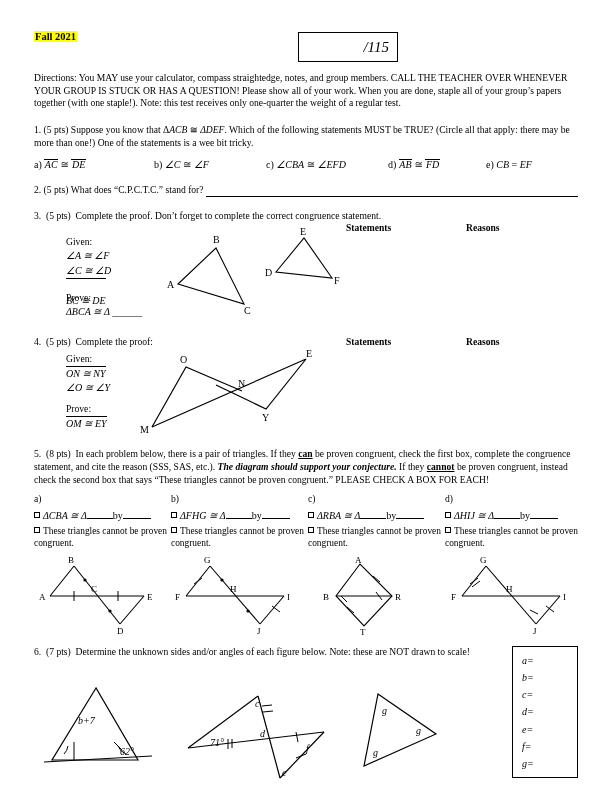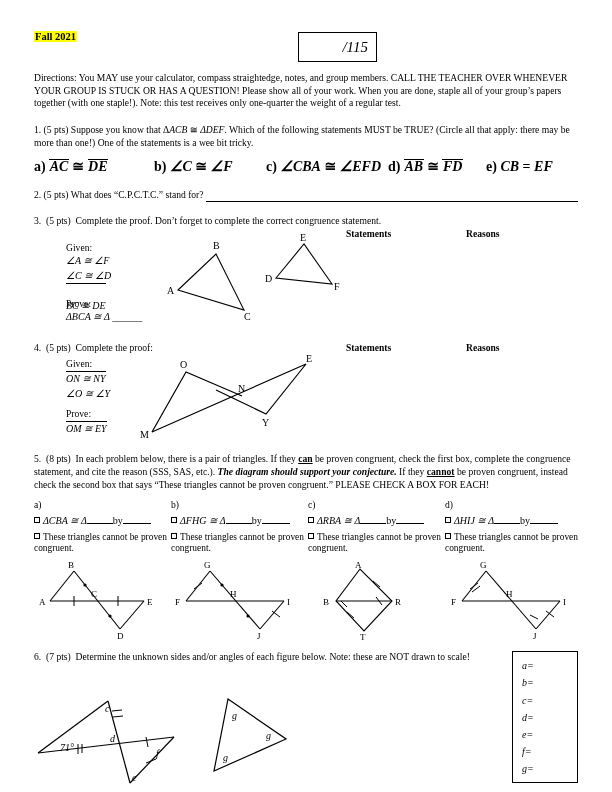--- a/index.html
+++ b/index.html
@@ -13,42 +13,42 @@
     overflow:hidden;
   }
   .page { position:absolute; left:0; top:0; width:612px; height:792px; padding:26px 34px 0 34px; }
 
   
   .header { display:flex; align-items:flex-start; }
   .hdr-left { width:250px; }
   .title { font-weight:bold; font-size:11.5px; line-height:1.25; letter-spacing:-0.1px; }
   .term { font-weight:bold; font-size:10.5px; background:#ffff00; display:inline-block; margin-top:2px; padding:0 1px; }
   .score-box {
-    width:79px; height:30px; border:1.2px solid #000;
+    width:100px; height:30px; border:1.2px solid #000;
     margin-left:14px; margin-top:6px;
     display:flex; align-items:center; justify-content:flex-end;
     font-size:15px; font-style:italic; padding-right:8px; font-family:"Liberation Serif", serif;
   }
   .hdr-right { margin-left:auto; width:170px; font-size:9.5px; padding-top:1px; }
   .hdr-line { display:flex; align-items:flex-end; margin-bottom:7px; white-space:nowrap; }
   .ul { border-bottom:1px solid #000; display:inline-block; height:11px; }
   .ul-w1 { width:122px; }
   .ul-w2 { width:22px; }
   .ul-w3 { width:20px; }
   .ul-w4 { width:63px; }
 
   
   .directions { font-size:9.6px; line-height:1.32; margin-top:10px; text-align:left; }
 
   
   .q { font-size:9.6px; line-height:1.33; }
   .q1 { margin-top:14px; }
   .mi { font-style:italic; }
   .ovl { border-top:1px solid #000; display:inline-block; line-height:1.05; padding:0 0.5px; }
-  .choices { display:flex; margin-top:9px; font-size:14px;font-weight:bold; }
+  .choices { display:flex; margin-top:9px; font-size:10px; }
   .choices > div { white-space:nowrap; }
   .ch-a { width:120px; }
   .ch-b { width:112px; }
   .ch-c { width:122px; }
   .ch-d { width:98px; }
 
   .q2 { margin-top:12px; display:flex; align-items:flex-end; }
   .q2 .fill { flex:1; border-bottom:1px solid #000; height:10px; margin-left:2px; }
 
   .q3 { margin-top:13px; position:relative; }
@@ -360,20 +360,32 @@
         <div>d=</div>
         <div>e=</div>
         <div>f=</div>
         <div>g=</div>
       </div>
     </div>
 
     <div class="figrow6" style="margin-top:-96px;">
 
 
+      <div style="width:150px;">
+        <svg width="145" height="92" viewBox="0 0 145 92">
+          <polygon points="62,6 18,78 104,78" fill="none" stroke="#000" stroke-width="1.2"></polygon>
+          <line x1="10" y1="80" x2="118" y2="74" stroke="#000" stroke-width="1.2"></line>
+          <path d="M 30 72 A 14 14 0 0 0 34 64" fill="none" stroke="#000" stroke-width="1"></path>
+          <line x1="40" y1="60" x2="40" y2="78" stroke="#000" stroke-width="1"></line>
+          <path d="M 84 64 A 14 14 0 0 0 92 72" fill="none" stroke="#000" stroke-width="1"></path>
+          <line x1="80" y1="60" x2="88" y2="68" stroke="#000" stroke-width="1"></line>
+          <text x="44" y="42" font-size="10" font-style="italic">b+7</text>
+          <text x="86" y="73" font-size="10" font-style="italic">62°</text>
+        </svg>
+      </div>
 
       <div style="width:160px;">
         <svg width="160" height="100" viewBox="0 0 160 100">
           <line x1="4" y1="66" x2="74" y2="14" stroke="#000" stroke-width="1.2"></line>
           <line x1="4" y1="66" x2="140" y2="50" stroke="#000" stroke-width="1.2"></line>
           <line x1="74" y1="14" x2="96" y2="96" stroke="#000" stroke-width="1.2"></line>
           <line x1="96" y1="96" x2="140" y2="50" stroke="#000" stroke-width="1.2"></line>
           <line x1="44" y1="57" x2="44" y2="67" stroke="#000" stroke-width="1"></line>
           <line x1="48" y1="57" x2="48" y2="66" stroke="#000" stroke-width="1"></line>
           <line x1="78" y1="24" x2="88" y2="23" stroke="#000" stroke-width="1"></line>

